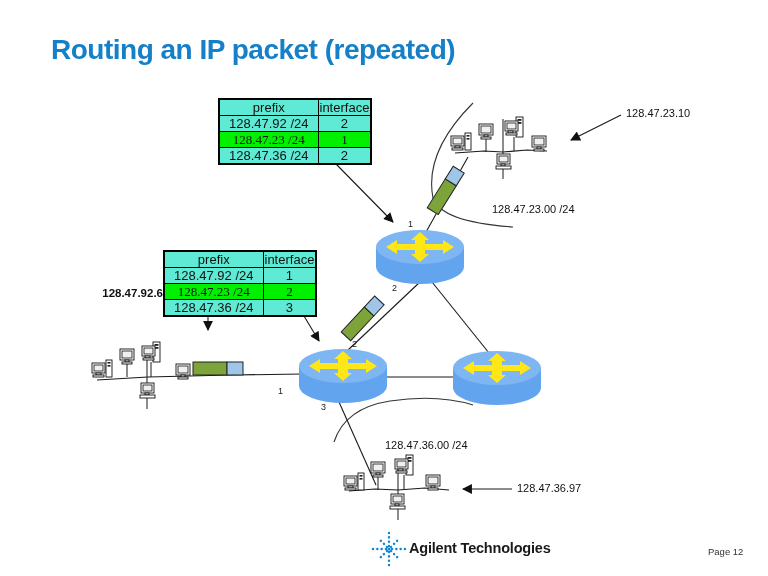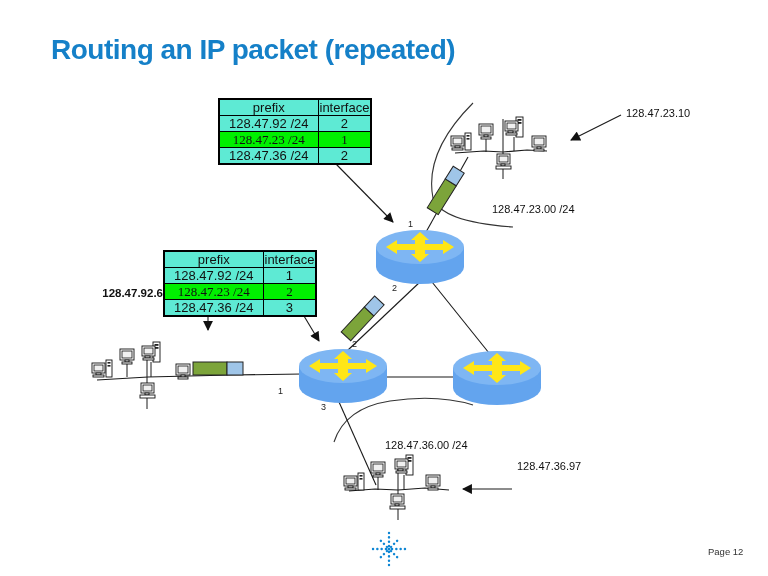--- a/index.html
+++ b/index.html
@@ -194,21 +194,21 @@
       <line class="spark" x1="391" y1="547" x2="400" y2="538"></line>
       <line class="spark" x1="387" y1="551" x2="378" y2="560"></line>
       <circle cx="389" cy="549" r="1.6" fill="var(--logo_blue)"></circle>
     </g>
   </svg>
 
   <div class="lbl b" style="left:93px; top:287px; width:70px; text-align:right;">128.47.92.6</div>
   <div class="lbl" style="left:626px; top:107px;">128.47.23.10</div>
   <div class="lbl" style="left:480px; top:203px;margin-left:12px;">128.47.23.00 /24</div>
   <div class="lbl" style="left:385px; top:411px;margin-top:28px;">128.47.36.00 /24</div>
-  <div class="lbl" style="left:517px; top:460px;">128.47.36.97</div>
+  <div class="lbl" style="left:517px; top:482px;">128.47.36.97</div>
 
   <div class="ifl" style="left:408px; top:219px;">1</div>
   <div class="ifl" style="left:392px; top:283px;">2</div>
   <div class="ifl" style="left:352px; top:339px;">2</div>
   <div class="ifl" style="left:278px; top:386px;">1</div>
   <div class="ifl" style="left:321px; top:402px;">3</div>
 
   <table class="rtable" style="left:218px; top:98px;">
     <colgroup>
         <col style="width:99px;">
@@ -252,15 +252,16 @@
       <td>128.47.23 /24</td>
       <td>2</td>
     </tr>
     <tr>
       <td>128.47.36 /24</td>
       <td>3</td>
     </tr>
   </tbody>
     </table>
 
+  <div class="logo-text">Agilent Technologies</div>
   <div class="page-label">Page 12</div>
 
 </div>
 
 </body></html>

